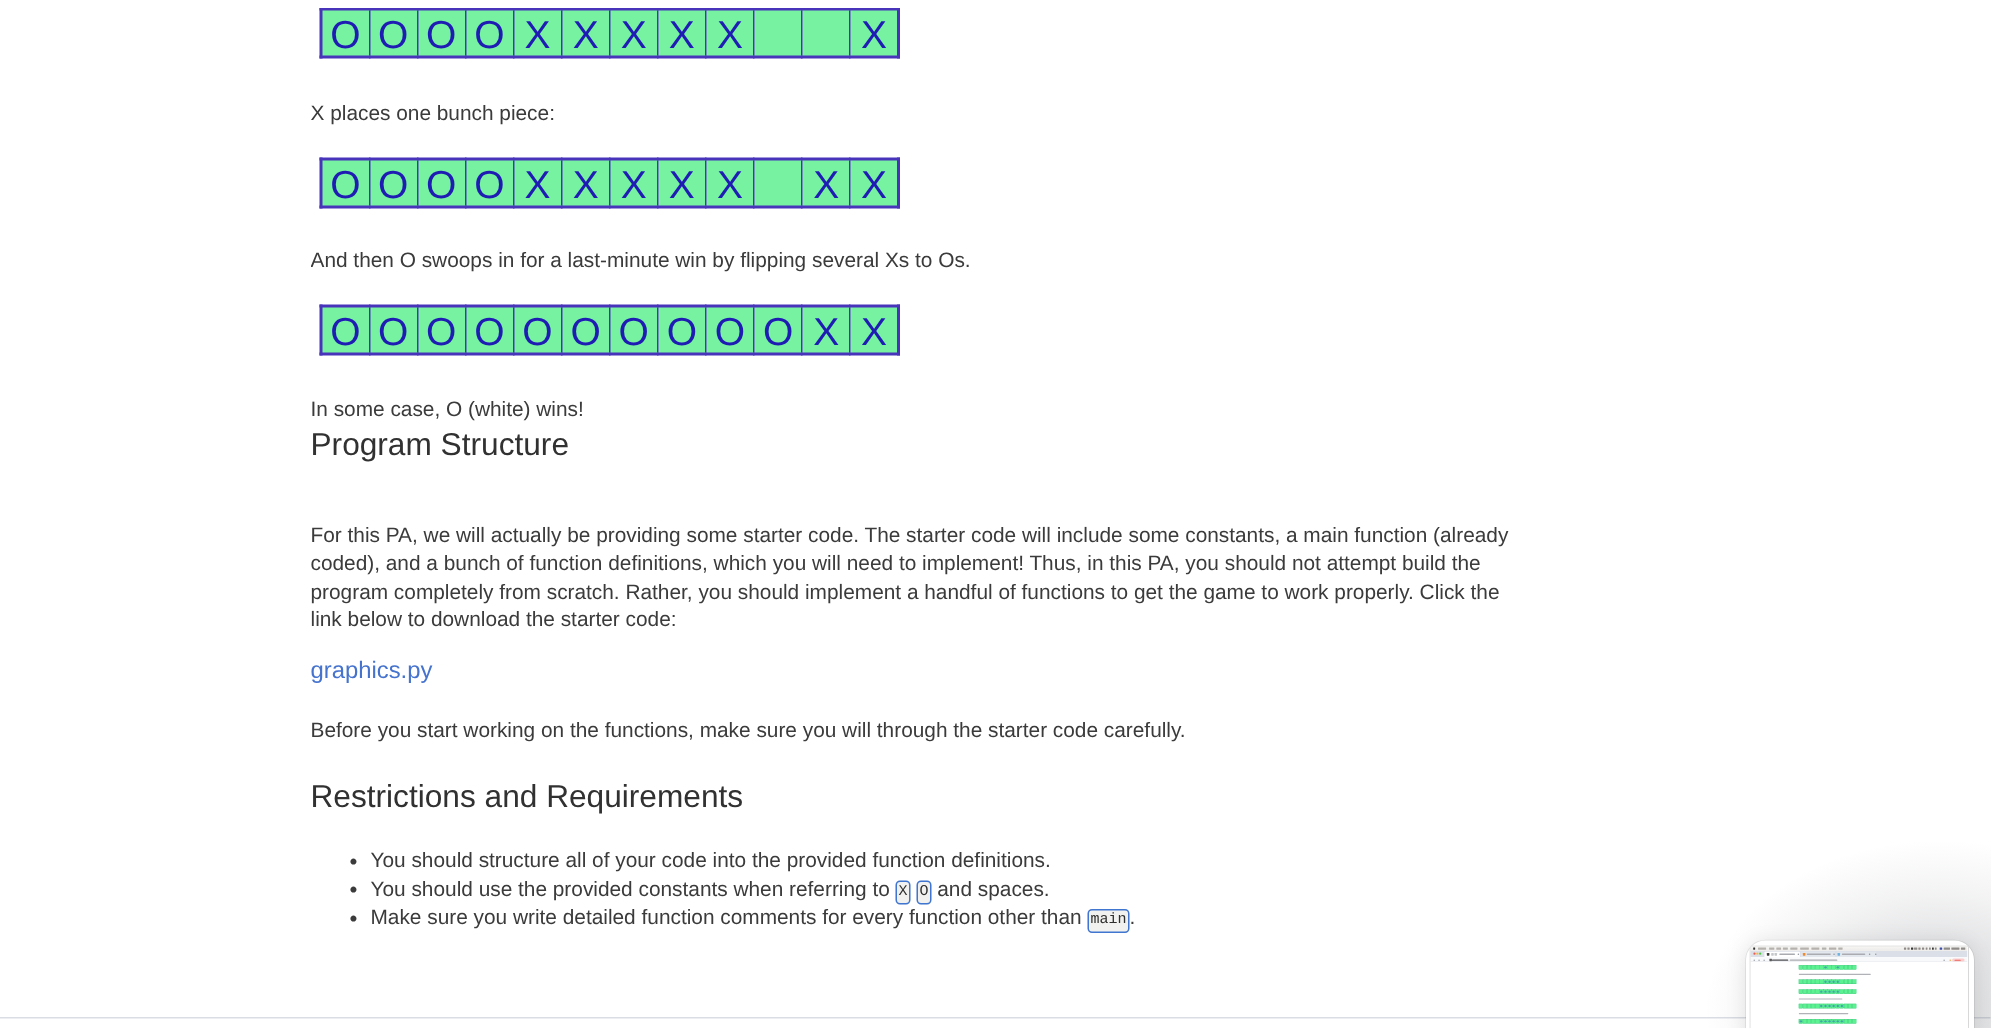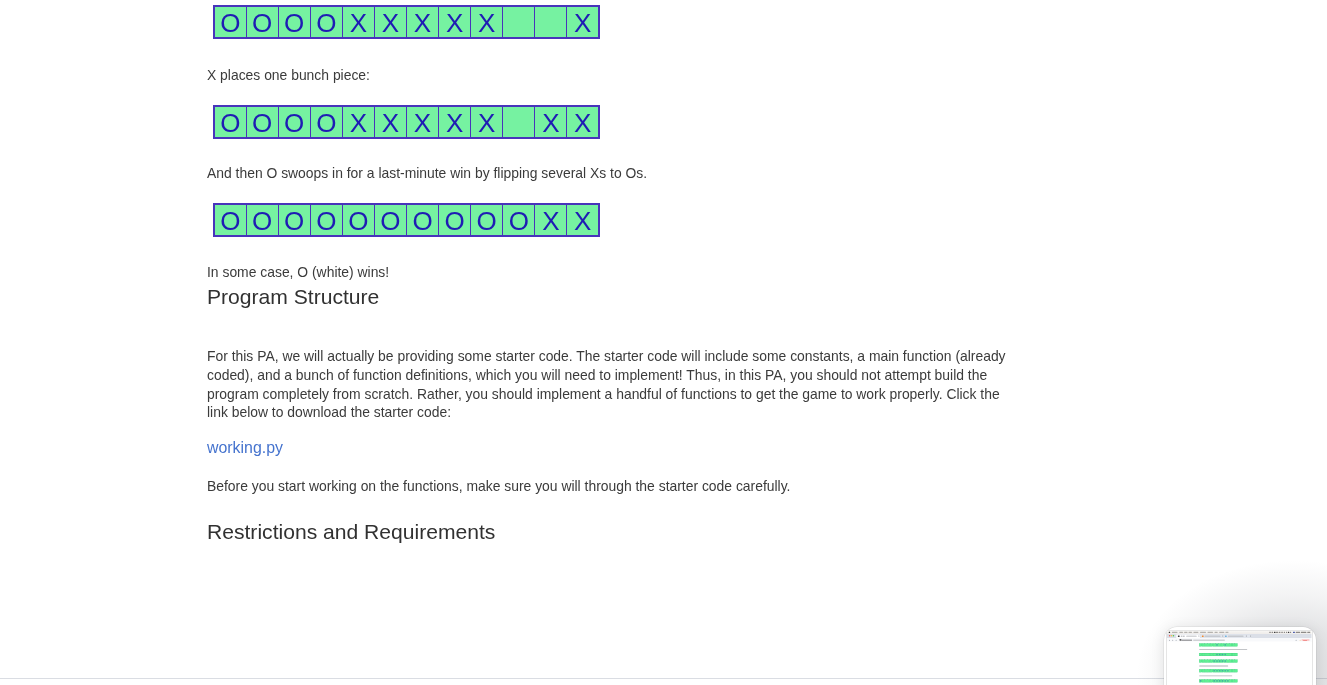--- a/index.html
+++ b/index.html
@@ -159,27 +159,30 @@
           </tr>
         </tbody>
       </table>
 
     <p class="para" style="position:absolute;left:0;top:263px">In some case, O (white) wins!</p>
 
     <h2 class="head" style="position:absolute;left:0;top:284px">Program Structure</h2>
 
     <p class="para" style="position:absolute;left:0;top:347px;width:805px">For this PA, we will actually be providing some starter code. The starter code will include some constants, a main function (already coded), and a bunch of function definitions, which you will need to implement! Thus, in this PA, you should not attempt build the program completely from scratch. Rather, you should implement a handful of functions to get the game to work properly. Click the link below to download the starter code:</p>
 
-    <a class="dl-link" style="position:absolute;left:0;top:438px">working.py</a>
+    <a class="dl-link" style="position:absolute;left:0;top:438px">graphics.py</a>
 
     <p class="para" style="position:absolute;left:0;top:477px">Before you start working on the functions, make sure you will through the starter code carefully.</p>
 
     <h2 class="head" style="position:absolute;left:0;top:519px">Restrictions and Requirements</h2>
 
     <ul class="req" style="position:absolute;left:0;top:564px;width:806px">
+        <li>You should structure all of your code into the provided function definitions.</li>
+        <li>You should use the provided constants when referring to <code class="ic">X</code> <code class="ic">O</code> and spaces.</li>
+        <li>Make sure you write detailed function comments for every function other than <code class="ic">main</code>.</li>
       </ul>
   </div>
 </div>
 
 <div class="bottomline"></div>
 
 <div class="pip-glow"></div>
 <div class="pip-card">
  <div class="pip-clip">
   <div class="pip-inner">

